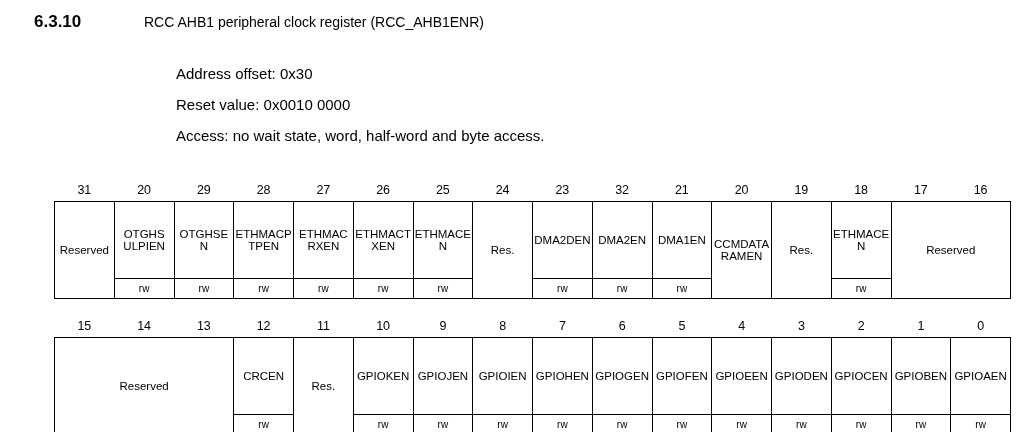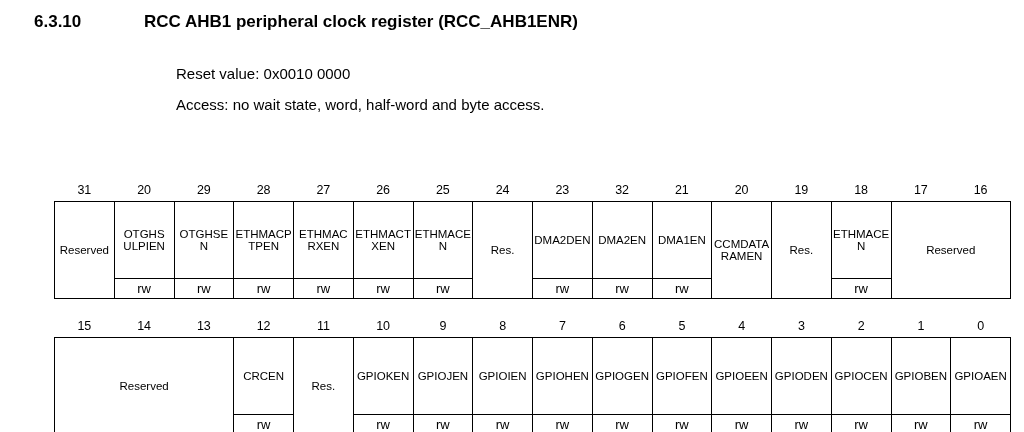--- a/index.html
+++ b/index.html
@@ -29,22 +29,22 @@
     display: flex;
     align-items: baseline;
   }
   .heading-number {
     font-size: 17px;
     font-weight: bold;
     width: 110px;
     flex: none;
   }
   .heading-title {
-    font-size: 17px;
-    font-weight: bold;
+    font-size: 14px;
+    font-weight: normal;
     white-space: nowrap;
   }
 
   
   .intro {
     position: absolute;
     left: 176px;
     top: 58px;
     font-size: 15px;
     line-height: 31px;
@@ -91,36 +91,37 @@
     word-wrap: break-word;
   }
   table.reg tr.names td.bold { font-weight: normal; }
 
   
   table.reg tr.access td {
     border: 1px solid #000000;
     border-top: none;
     text-align: center;
     vertical-align: middle;
-    font-size: 13px;
+    font-size: 10px;
     height: 19px;
     padding: 0;
   }
 </style>
 </head>
 <body>
 
 <div class="page">
 
   <div class="heading">
     <span class="heading-number">6.3.10</span>
     <span class="heading-title">RCC AHB1 peripheral clock register (RCC_AHB1ENR)</span>
   </div>
 
   <div class="intro">
+    <div>Address offset: 0x30</div>
     <div>Reset value: 0x0010 0000</div>
     <div>Access: no wait state, word, half-word and byte access.</div>
   </div>
 
   <div class="reg-block" id="reg-block-high">
     <table class="reg">
       <colgroup>
         <col>
           <col>
           <col>

